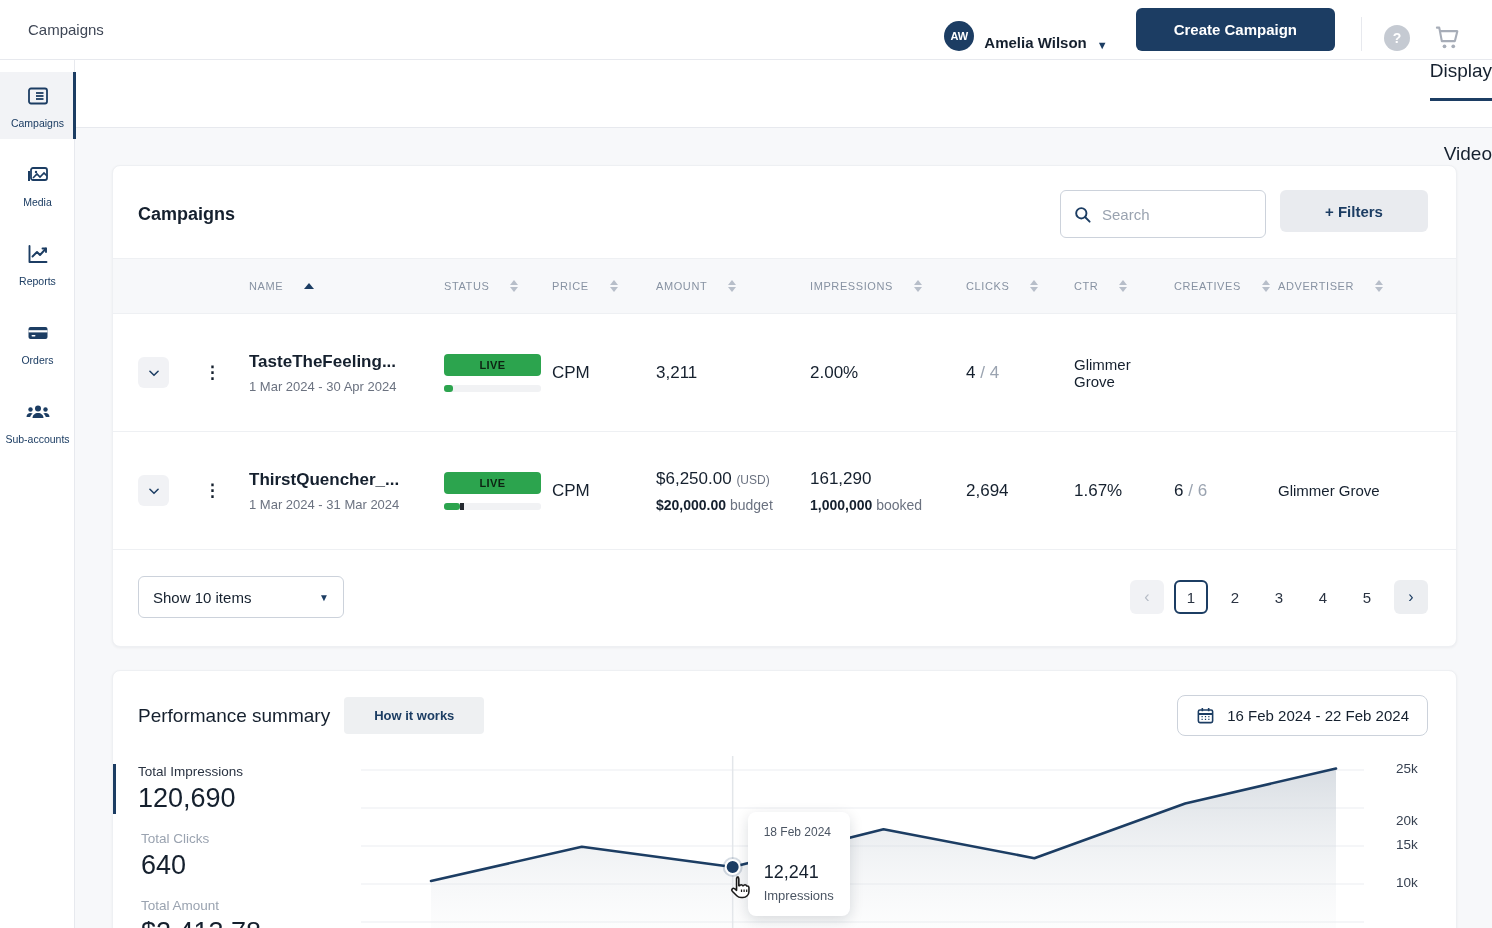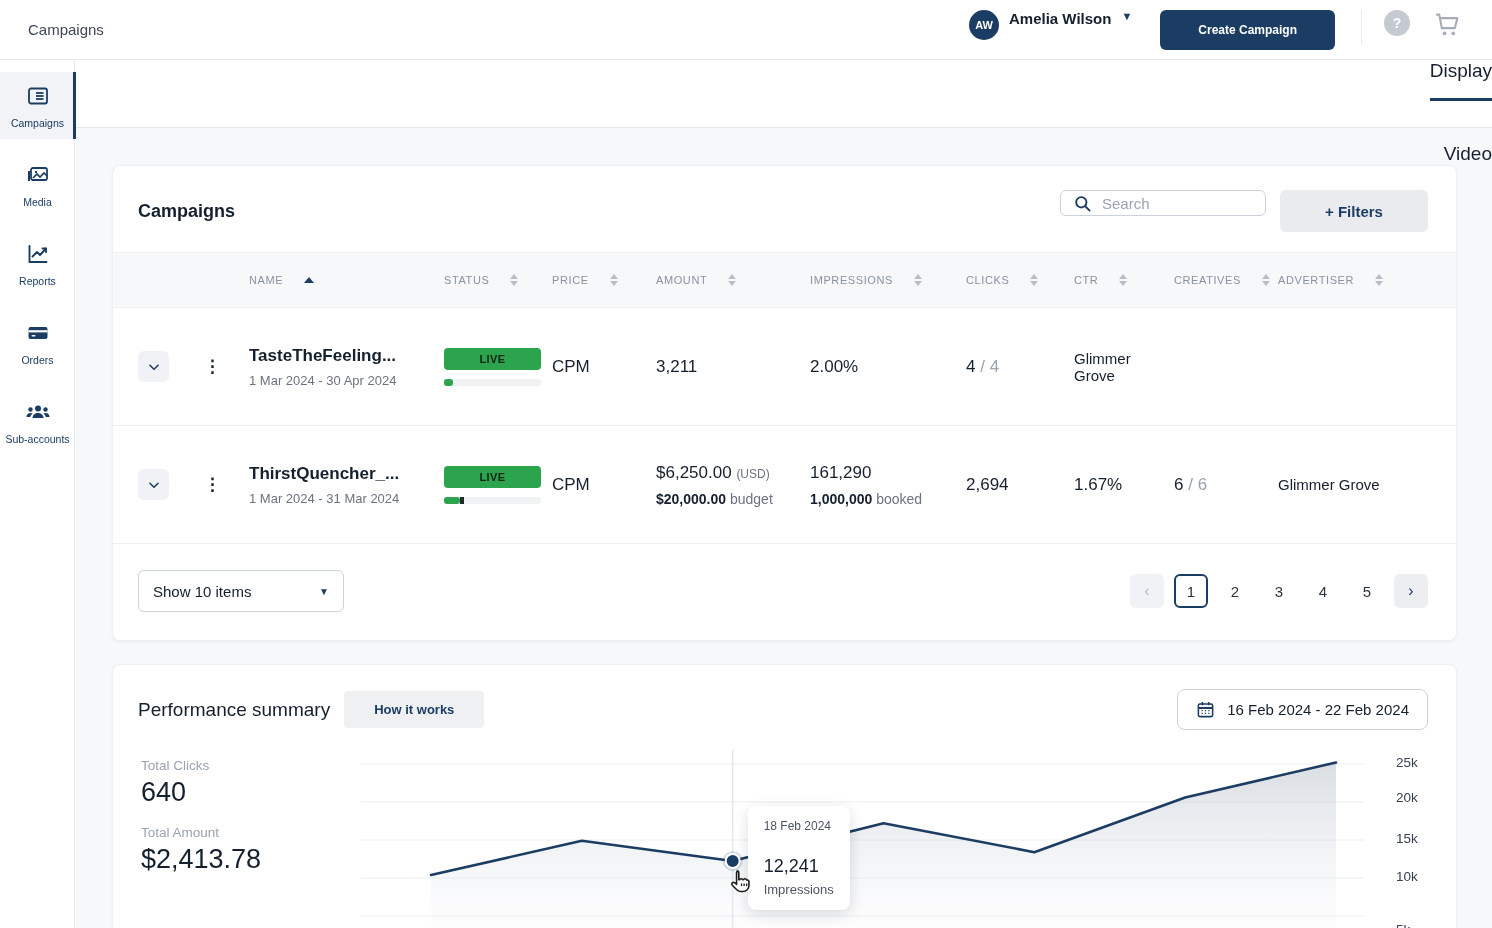--- a/index.html
+++ b/index.html
@@ -6,26 +6,26 @@
   html,body { width:1492px; height:928px; overflow:hidden; background:#f7f8fa;
               font-family:"Liberation Sans", sans-serif; color:#1f2430; }
 
   
   .topbar { position:fixed; top:0; left:0; width:100%; height:60px; background:#fff;
             border-bottom:1px solid #e7e9ee; display:flex; align-items:center; z-index:50; }
   .brand { display:flex; align-items:center; gap:8px; margin-left:110px; }
   .brand-word { font-size:21px; font-weight:800; letter-spacing:-0.3px; color:#1c3d63; }
   .brand-word.red { color:#d22730; margin-left:4px; }
   .breadcrumb { margin-left:28px; font-size:15px; color:#3f4756; }
-  .topbar-right { margin-left:auto; display:flex; align-items:flex-start; margin-right:30px; }
+  .topbar-right { margin-left:auto; display:flex; align-items:flex-end; margin-right:30px; }
   .avatar { width:30px; height:30px; border-radius:50%; background:#1c3d63; color:#fff;
             font-size:11px; font-weight:700; display:flex; align-items:center; justify-content:center; }
   .user-name { font-size:15px; font-weight:700; color:#15202e; margin:0 10px 0 10px; }
   .user-caret { color:#1c3d63; font-size:11px; margin-right:28px; cursor:pointer; }
-  .create-btn { background:#1c3d63; color:#fff; font-size:12px; font-weight:700;
+  .create-btn { background:#1c3d63; color:#fff; font-size:15px; font-weight:700;
                 border:none; border-radius:6px; padding:13px 38px; cursor:pointer;
                 font-family:"Liberation Sans", sans-serif; }
   .top-divider { width:1px; height:34px; background:#e7e9ee; margin:0 22px 0 26px; }
   .help-circle { width:26px; height:26px; border-radius:50%; background:#c5cad2; color:#fff;
                  font-size:14px; font-weight:700; display:flex; align-items:center;
                  justify-content:center; cursor:pointer; }
   .cart { margin-left:24px; cursor:pointer; display:flex; }
 
   
   .sidebar { position:fixed; top:60px; left:0; width:75px; height:868px; background:#fff;
@@ -48,21 +48,21 @@
   .content { padding:0 35px 0 37px; }
 
   .card { background:#fff; border:1px solid #eef0f3; border-radius:8px;
           box-shadow:0 1px 3px rgba(16,24,40,.05); }
 
   
   .card-campaigns { margin-top:37px; }
   .camp-head { display:flex; align-items:center; padding:24px 28px 20px 25px; }
   .camp-title { font-size:18px; font-weight:700; color:#15202e; }
   .camp-head-right { margin-left:auto; display:flex; gap:14px; }
-  .search-box { display:flex; align-items:center; width:206px; height:26px;
+  .search-box { display:flex; align-items:center; width:206px; height:48px;
                 border:1px solid #ccd2db; border-radius:6px; padding:0 12px; background:#fff; }
   .search-box input { border:none; outline:none; width:140px; margin-left:10px; font-size:15px;
                       color:#15202e; font-family:"Liberation Sans", sans-serif; }
   .search-box input::placeholder { color:#9aa3b0; }
   .filters-btn { width:148px; height:42px; background:#e9ebef; border:none; border-radius:6px;
                  color:#1c3d63; font-size:15px; font-weight:700; cursor:pointer;
                  font-family:"Liberation Sans", sans-serif; }
 
   .tgrid { display:grid;
            grid-template-columns:66px 45px 195px 108px 104px 154px 156px 108px 100px 104px 1fr;
@@ -422,20 +422,24 @@
                   <line x1="15.5" y1="17" x2="17" y2="17"></line>
                 </g>
             </svg>
           </span>
           <span>16 Feb 2024 - 22 Feb 2024</span>
         </div>
       </div>
 
       <div class="perf-body">
         <div class="stats-col">
+          <div class="stat selected">
+            <div class="slabel">Total Impressions</div>
+            <div class="svalue">120,690</div>
+          </div>
           <div class="stat">
             <div class="slabel">Total Clicks</div>
             <div class="svalue">640</div>
           </div>
           <div class="stat">
             <div class="slabel">Total Amount</div>
             <div class="svalue">$2,413.78</div>
           </div>
         </div>
 
@@ -453,21 +457,21 @@
               <line x1="0" y1="128" x2="1003" y2="128" stroke="#eceef1" stroke-width="1.2"></line>
               <line x1="0" y1="166" x2="1003" y2="166" stroke="#eceef1" stroke-width="1.2"></line>
               <line x1="371.6666666666667" y1="0" x2="371.6666666666667" y2="232" stroke="#e3e6ea" stroke-width="1.5"></line>
               <path d="M70,124.96 L70,124.96 L220.83333333333334,90.76 L371.6666666666667,110.9684 L522.5,73.28 L673.3333333333334,102.16 L824.1666666666666,47.44 L975,12.48 L975,232 L70,232 Z" fill="url(#ag)"></path>
               <polyline points="70,124.96 220.83333333333334,90.76 371.6666666666667,110.9684 522.5,73.28 673.3333333333334,102.16 824.1666666666666,47.44 975,12.48" fill="none" stroke="#1c3d63" stroke-width="2.6" stroke-linejoin="round" stroke-linecap="round"></polyline>
               <circle cx="371.6666666666667" cy="110.9684" r="10" fill="rgba(28,61,99,.18)"></circle>
               <circle cx="371.6666666666667" cy="110.9684" r="7" fill="#1c3d63" stroke="#fff" stroke-width="2"></circle>
             </svg>
           <div id="chart-ylabels">
               <span style="top:5px">25k</span>
-              <span style="top:40px">20k</span>
+              <span style="top:57px">20k</span>
               <span style="top:81px">15k</span>
               <span style="top:119px">10k</span>
               <span style="top:172px">5k</span>
             </div>
 
           <div class="chart-tooltip" id="chart-tooltip" style="left: 386.667px; top: 56px;">
             <div class="tt-date">18 Feb 2024</div>
             <div class="tt-value">12,241</div>
             <div class="tt-metric">Impressions</div>
           </div>

